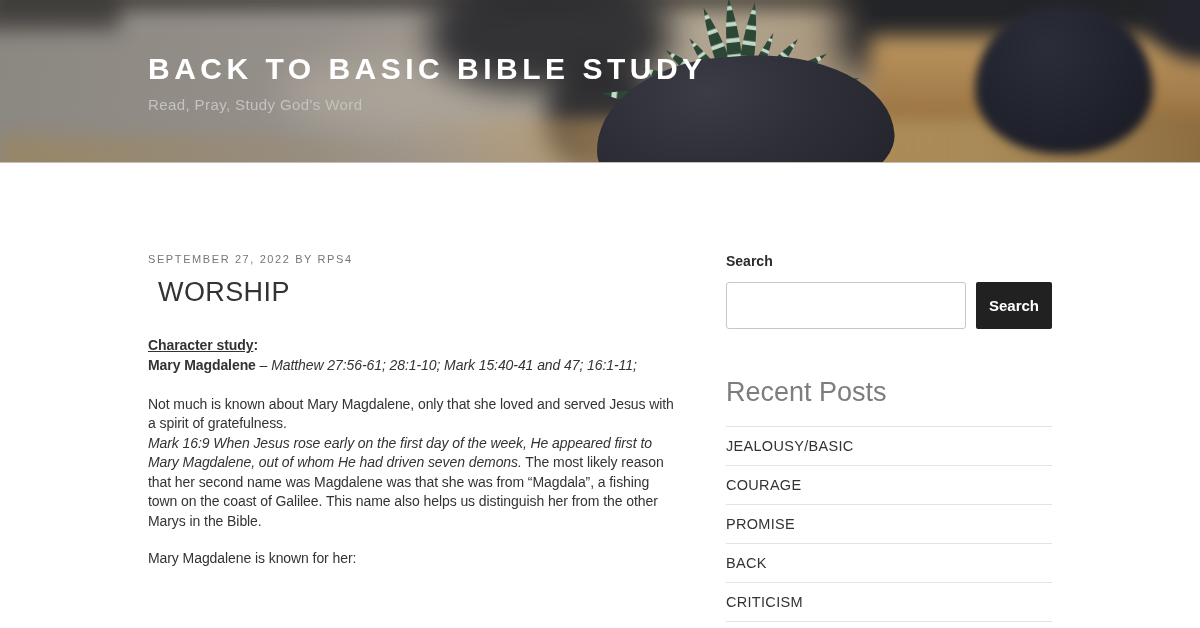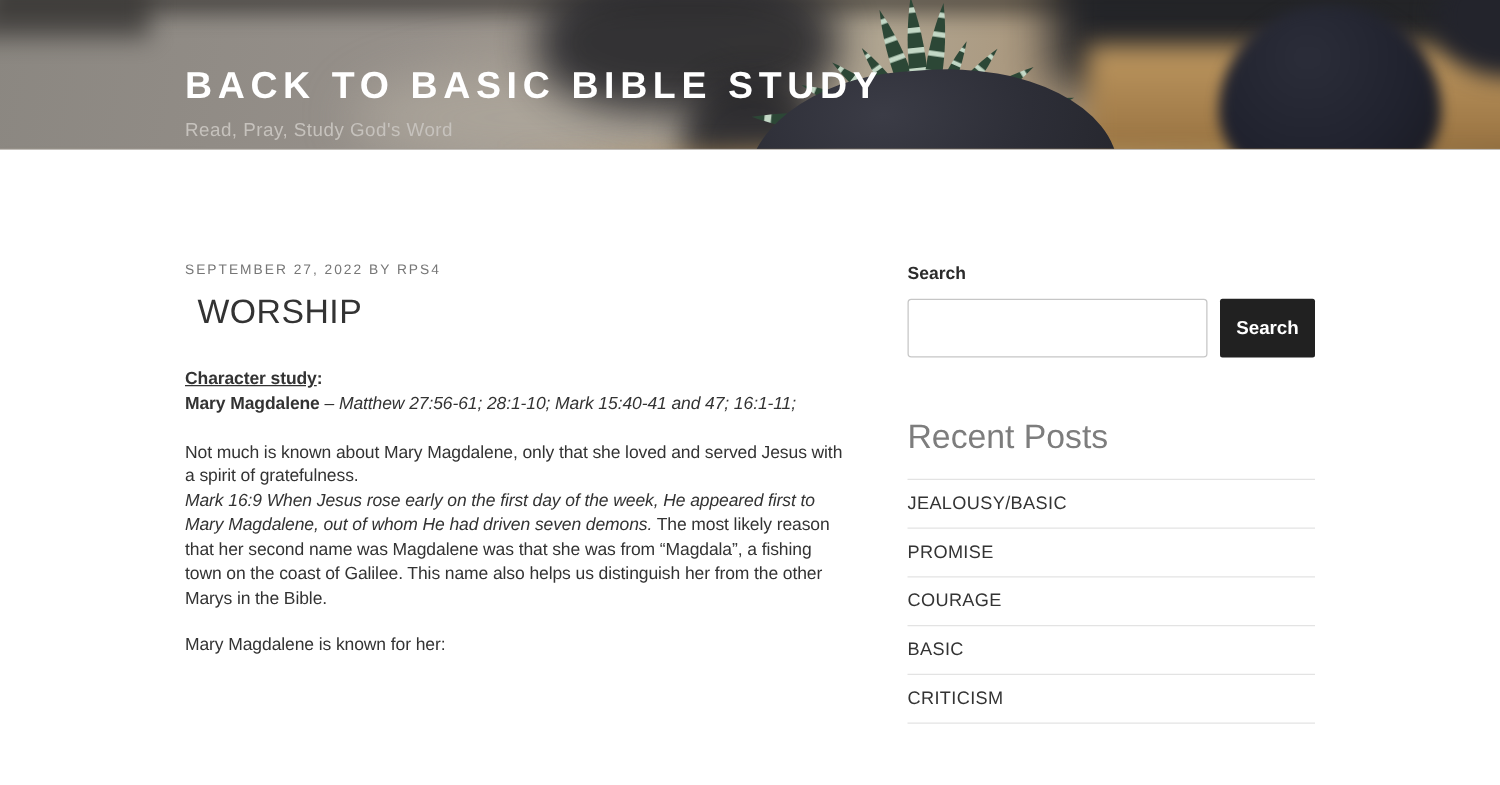--- a/index.html
+++ b/index.html
@@ -1,21 +1,21 @@
 <!DOCTYPE html>
 <html><head>
 <meta charset="utf-8">
 <style>
   * { margin:0; padding:0; box-sizing:border-box; }
   html,body { background:#ffffff; }
   body { font-family:"Liberation Sans", sans-serif; color:#333; }
   .page { position:relative; width:1200px; height:628px; overflow:hidden; background:#fff; margin:0 auto; }
 
   
-  .site-header { position:relative; height:120px; overflow:hidden; background:#928c85; border-bottom:1px solid #c2beb9; }
+  .site-header { position:relative; height:163px; overflow:hidden; background:#928c85; border-bottom:1px solid #c2beb9; }
   .hero-art { position:absolute; inset:0; overflow:hidden; }
   .hero-base { position:absolute; inset:0;
     background:linear-gradient(100deg,#8b8781 0%,#96908a 28%,#a59c90 45%,#b0a591 58%,#a89377 72%,#b3965e 88%,#c2a470 100%); }
   .blur-blob { position:absolute; }
   .top-dark-strip { left:0; top:-6px; width:100%; height:28px;
     background:linear-gradient(180deg, rgba(32,30,28,0.75), rgba(32,30,28,0)); filter:blur(5px); }
   .top-left-dark { left:-30px; top:-14px; width:150px; height:44px; background:#3a3836; filter:blur(10px); opacity:.8; }
   .light-midleft { left:280px; top:52px; width:300px; height:84px; background:#b5aea2; filter:blur(20px); opacity:.6; border-radius:50%; }
   .dark-left-of-plant { left:430px; top:-22px; width:240px; height:112px; background:#27272b; filter:blur(16px); opacity:.9; border-radius:40%; }
   .dark-below-left { left:546px; top:62px; width:112px; height:110px; background:#232327; filter:blur(12px); opacity:.85; border-radius:45%; }
@@ -150,22 +150,22 @@
         <div class="search-row">
           <input type="text" class="search-input" value="" style="">
           <button class="search-button">Search</button>
         </div>
       </div>
 
       <div class="recent-posts-widget">
         <h3 class="recent-heading">Recent Posts</h3>
         <ul class="recent-list">
           <li>JEALOUSY/BASIC</li>
+          <li>COURAGE</li>
           <li>PROMISE</li>
-          <li>COURAGE</li>
-          <li>BASIC</li>
+          <li>BACK</li>
           <li>CRITICISM</li>
         </ul>
       </div>
     </aside>
 
   </div>
 </div>
 
 </body></html>

